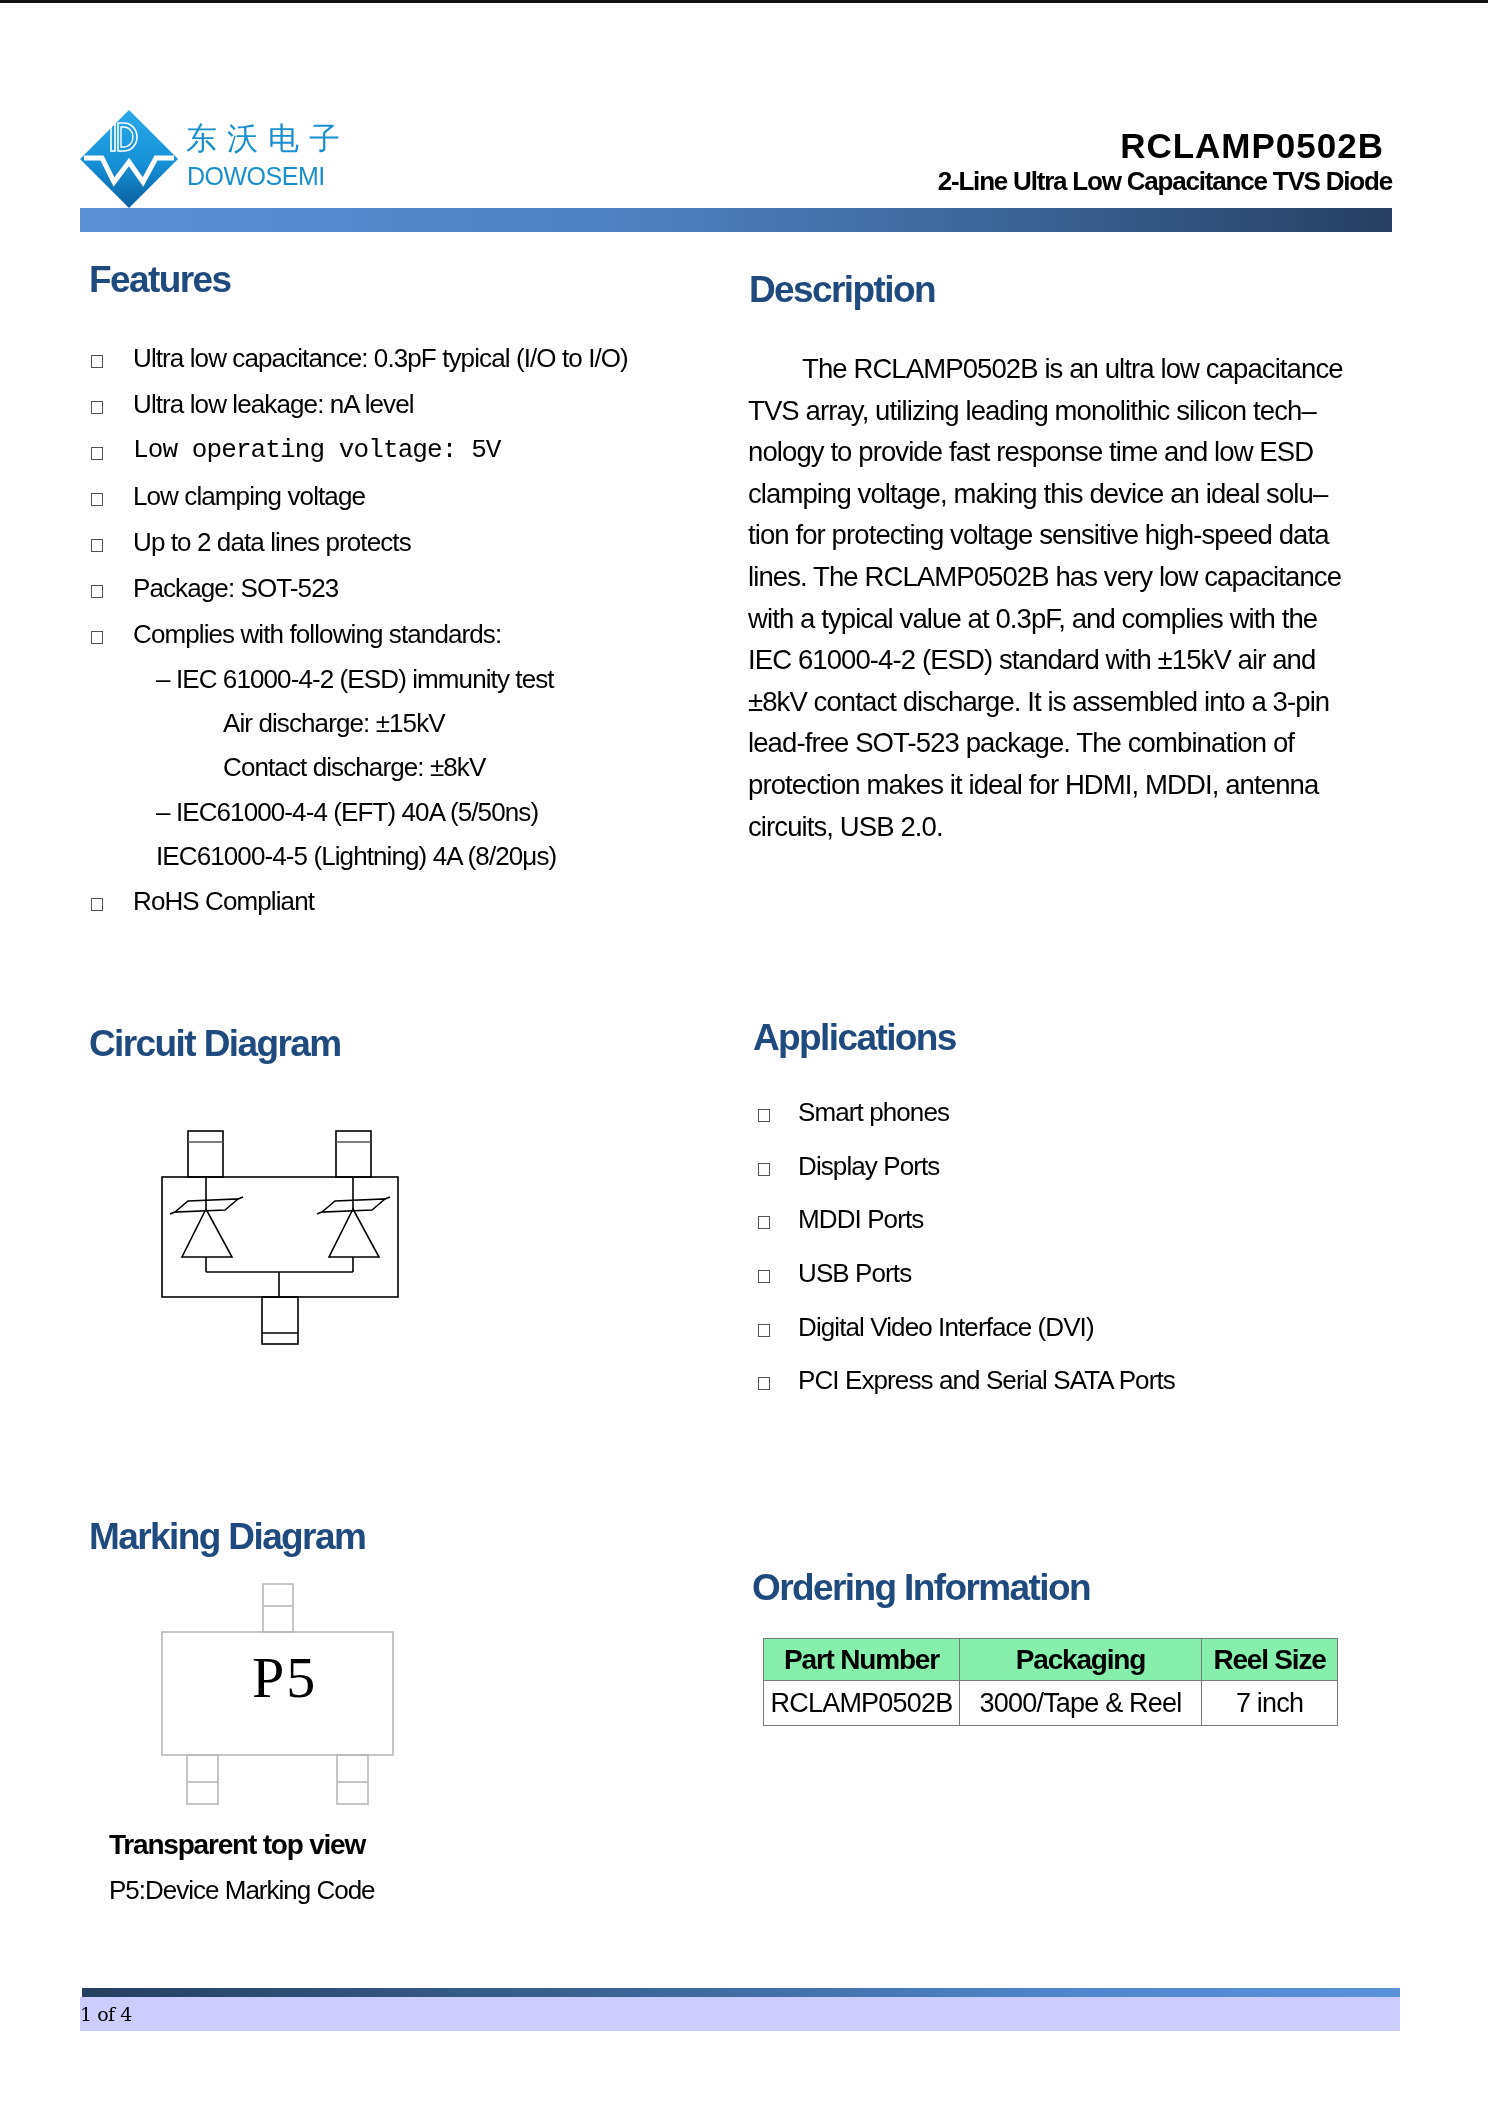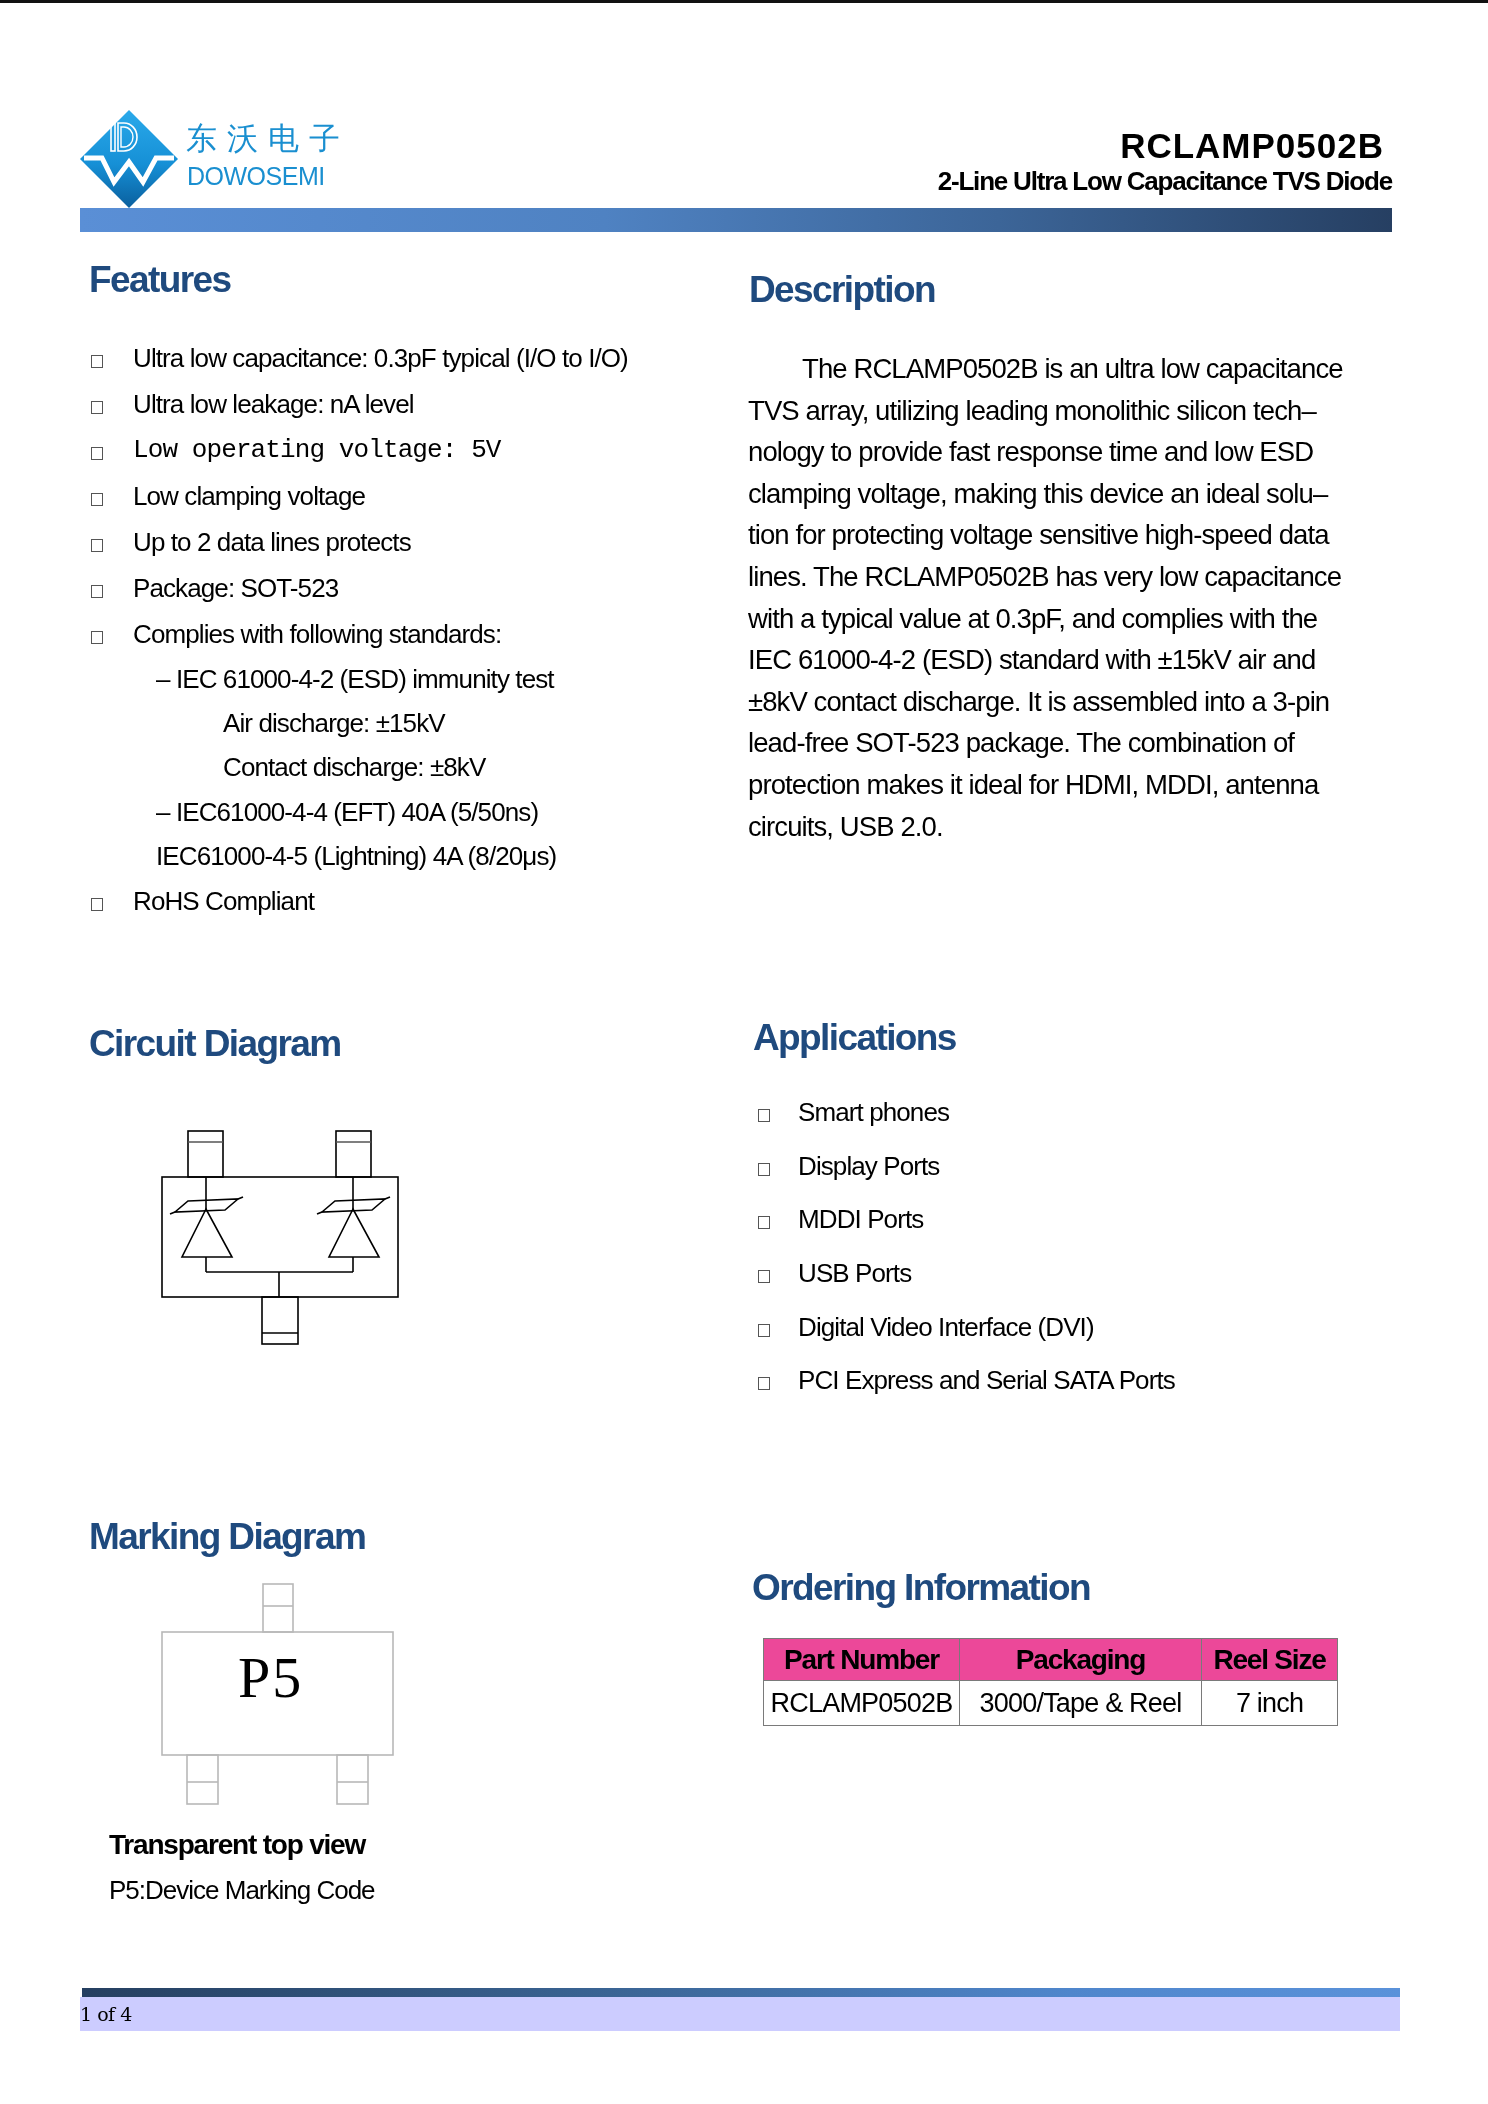--- a/index.html
+++ b/index.html
@@ -19,21 +19,21 @@
 
   .desc { left:748px; top:348px; width:646px; font-size:27.5px; line-height:41.6px; letter-spacing:-0.9px; }
   .desc-line { display:block; white-space:nowrap; }
   .desc-line.first { padding-left:54px; }
 
   .marking-caption-b { left:109px; top:1828px; font-size:28px; font-weight:bold; letter-spacing:-1.2px; white-space:nowrap; line-height:34px; }
   .marking-caption { left:109px; top:1874px; font-size:26px; letter-spacing:-1px; white-space:nowrap; line-height:32px; }
 
   table.order { position:absolute; left:763px; top:1638px; border-collapse:collapse; }
   table.order th, table.order td { border:1.5px solid #7a7a7a; padding:0; text-align:center; white-space:nowrap; }
-  table.order th { background:#ec4899; height:41px; font-size:28px; font-weight:bold; letter-spacing:-1.2px; }
+  table.order th { background:#86efac; height:41px; font-size:28px; font-weight:bold; letter-spacing:-1.2px; }
   table.order td { height:44px; font-size:27px; letter-spacing:-0.8px; }
   table.order .c1 { width:195px; } table.order .c2 { width:241px; } table.order .c3 { width:135px; }
 
   .footer-bar { left:82px; top:1988px; width:1318px; height:9px; background:linear-gradient(90deg,#253f60 0%,#3a6494 40%,#4f86cc 75%,#5a92da 100%); }
   .footer-band { left:80px; top:1997px; width:1320px; height:34px; background:#ccccff; }
   .page-num { left:80px; top:1997px; width:1320px; height:39px; text-align:left; font-family:"DejaVu Serif", serif; font-size:19px; line-height:34px; letter-spacing:-0.5px; }
 </style>
 </head>
 <body>
 
@@ -170,21 +170,21 @@
     <g fill="none" stroke="#b8b8b8" stroke-width="1.6">
       <rect x="263" y="1584" width="30" height="48"></rect>
       <line x1="263" y1="1606" x2="293" y2="1606"></line>
       <rect x="162" y="1632" width="231" height="123"></rect>
       <rect x="187" y="1755" width="31" height="49"></rect>
       <line x1="187" y1="1782" x2="218" y2="1782"></line>
       <rect x="337" y="1755" width="31" height="49"></rect>
       <line x1="337" y1="1782" x2="368" y2="1782"></line>
     </g>
   </svg>
-  <div class="abs" style="left:88px; top:70px; width:60px; font-family:'Liberation Serif', serif; font-size:58px; line-height:66px; letter-spacing:2px;">P5</div>
+  <div class="abs" style="left:102px; top:70px; width:60px; font-family:'Liberation Serif', serif; font-size:58px; line-height:66px; letter-spacing:2px;">P5</div>
 </div>
 <div class="abs marking-caption-b">Transparent top view</div>
 <div class="abs marking-caption">P5:Device Marking Code</div>
 
 <div class="abs h2" style="left:752px; top:1566px;">Ordering Information</div>
 <table class="order">
   <thead>
     <tr>
       <th class="c1">Part Number</th>
       <th class="c2">Packaging</th>

